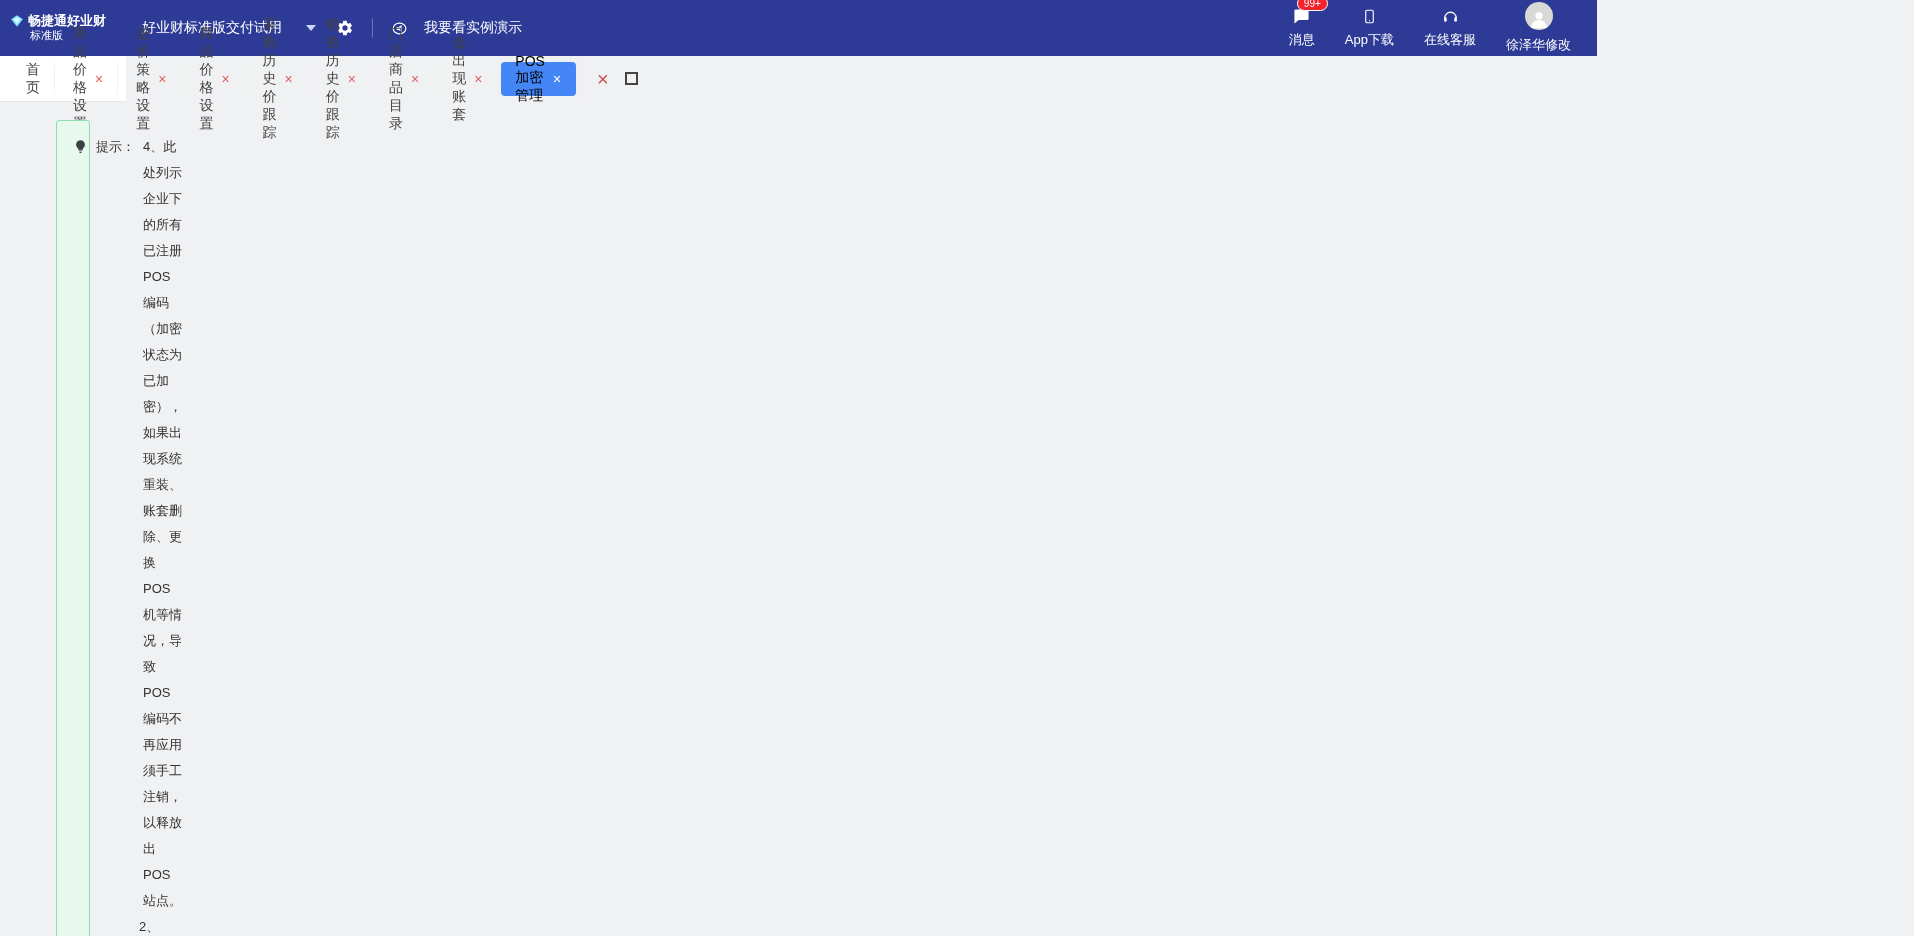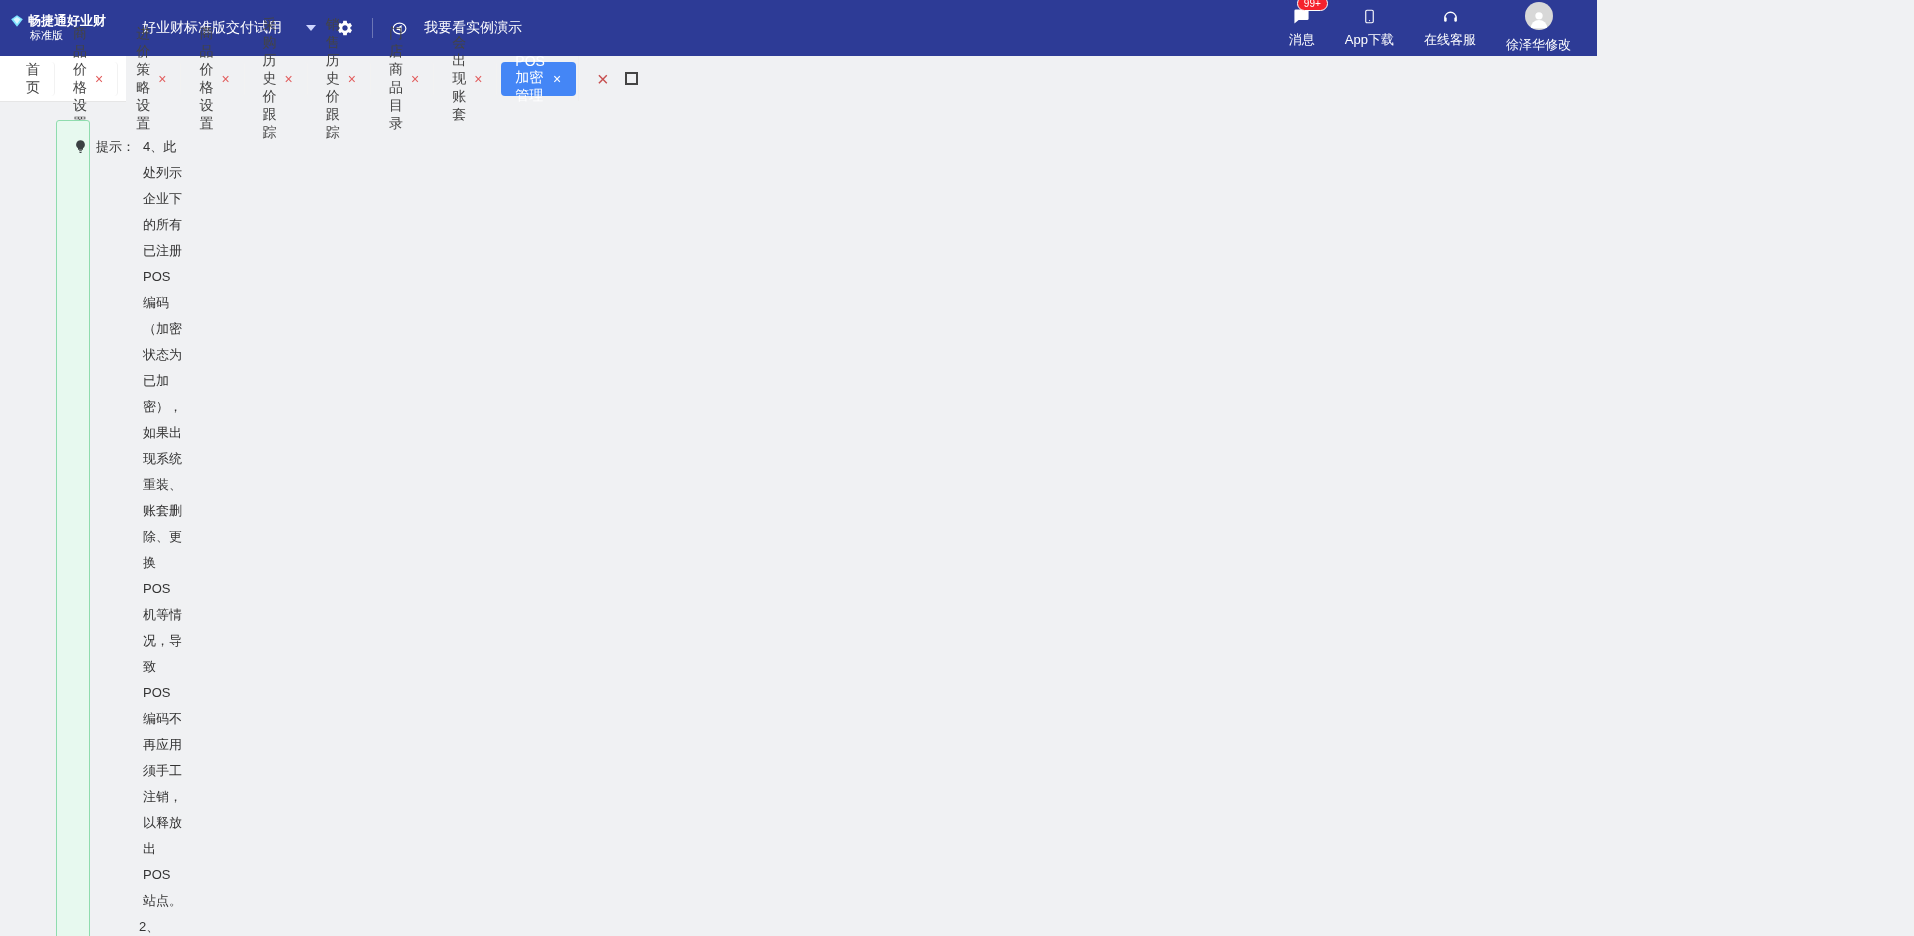--- a/index.html
+++ b/index.html
@@ -29,21 +29,21 @@
   .sidebar { background:var(--brand,#2d3b96); position:relative; overflow:hidden; }
 
   
   .main { display:flex; flex-direction:column; min-width:0; }
   .tabbar { height:46px; background:#fff; border-bottom:1px solid #e6e6e6; display:flex; align-items:flex-end; padding-left:10px; }
   .tabs { display:flex; align-items:flex-end; height:100%; }
   .tab { height:34px; margin:0 2px 5px 2px; padding:0 14px; display:flex; align-items:center; gap:8px;
     font-size:14px; color:#444; border-radius:4px; cursor:pointer; border-right:1px solid #f2f2f2; }
   .tab-close { font-size:14px; color:var(--close,#e25d5d); line-height:1; cursor:pointer; }
   .tab-close::before { content:"×"; }
-  .tab.active { background:var(--accent,#4486f6); color:#ffffff; border-right-color:transparent; }
+  .tab.active { background:var(--accent,#4486f6); color:#000000; border-right-color:transparent; }
   .tab.active .tab-close { color:#fff; }
   .tab-actions { margin-left:auto; height:100%; display:flex; align-items:center; gap:16px;
     padding:0 18px; border-left:1px solid #eee; }
   .close-all { font-size:20px; color:#c75050; cursor:pointer; line-height:1; }
   .close-all::before { content:"×"; }
   .fs-icon { width:13px; height:13px; border:2px solid #444; cursor:pointer; }
 
   .content { flex:1; min-height:0; padding:18px 50px 0 56px; display:flex; flex-direction:column; }
 
   

